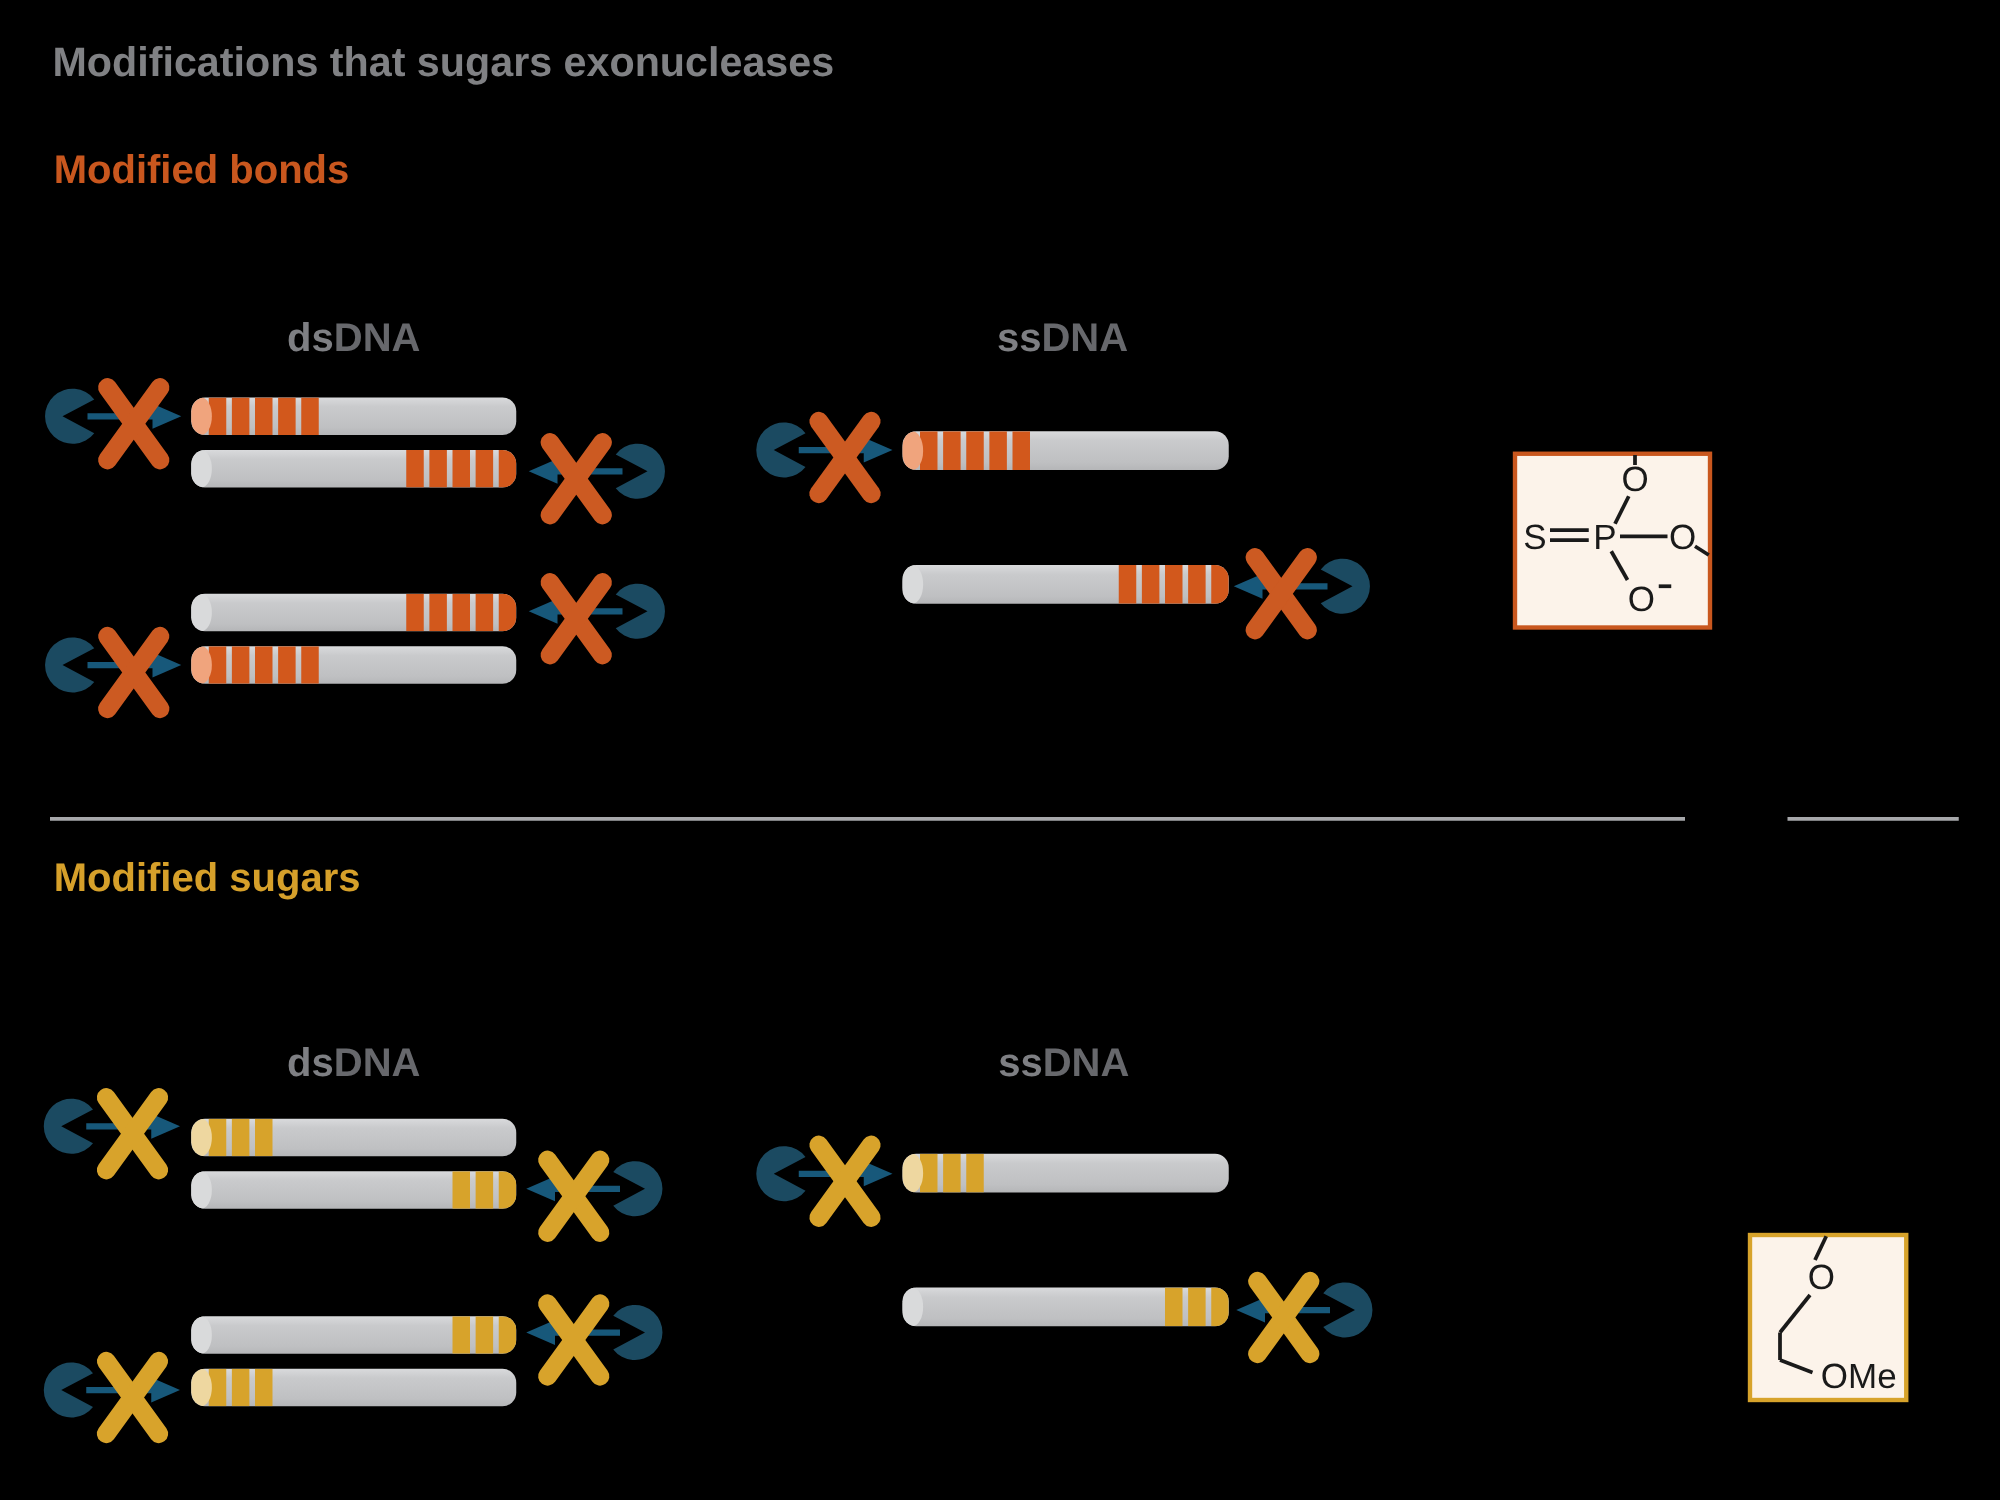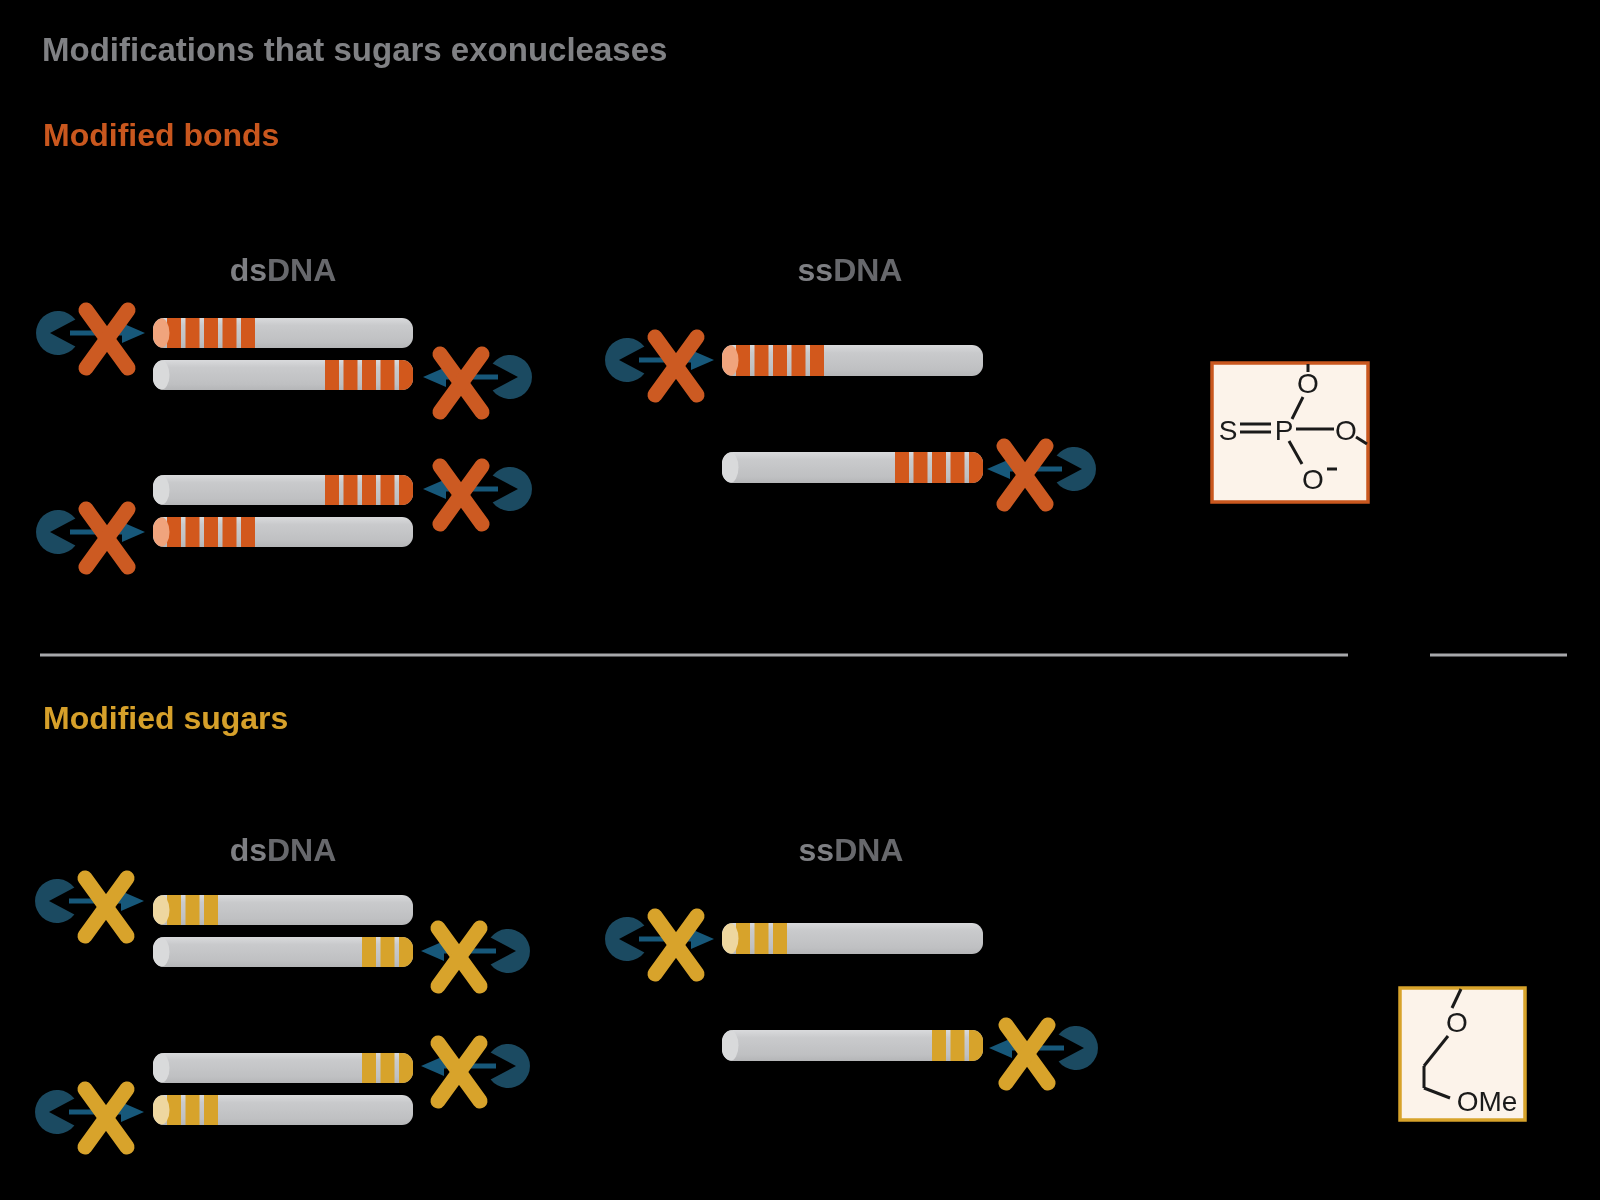--- a/index.html
+++ b/index.html
@@ -2,21 +2,21 @@
 <html><head>
 <meta charset="utf-8">
 <style>
   html,body{margin:0;padding:0;background:#000;}
   #canvas{position:relative;width:1600px;height:1200px;background:#000;overflow:hidden;
           font-family:"Liberation Sans",sans-serif;}
   #figure{position:absolute;left:0;top:0;}
   .txt{position:absolute;white-space:nowrap;}
   #page-title{left:42px;top:31px;font:700 33px "Liberation Sans",sans-serif;}
   #heading-bonds{left:43px;top:117px;font:700 32px "Liberation Sans",sans-serif;}
-  #heading-sugars{left:43px;top:684px;font:700 32px "Liberation Sans",sans-serif;margin-top:16px;}
+  #heading-sugars{left:43px;top:684px;font:700 32px "Liberation Sans",sans-serif;}
   .dna-label{transform:translateX(-50%);font:700 32px "Liberation Sans",sans-serif;}
   #label-bonds-ds{left:283px;top:252px;}
   #label-bonds-ss{left:850px;top:252px;}
   #label-sugars-ds{left:283px;top:832px;}
   #label-sugars-ss{left:851px;top:832px;}
 </style>
 </head>
 <body>
 
 <div id="canvas">

